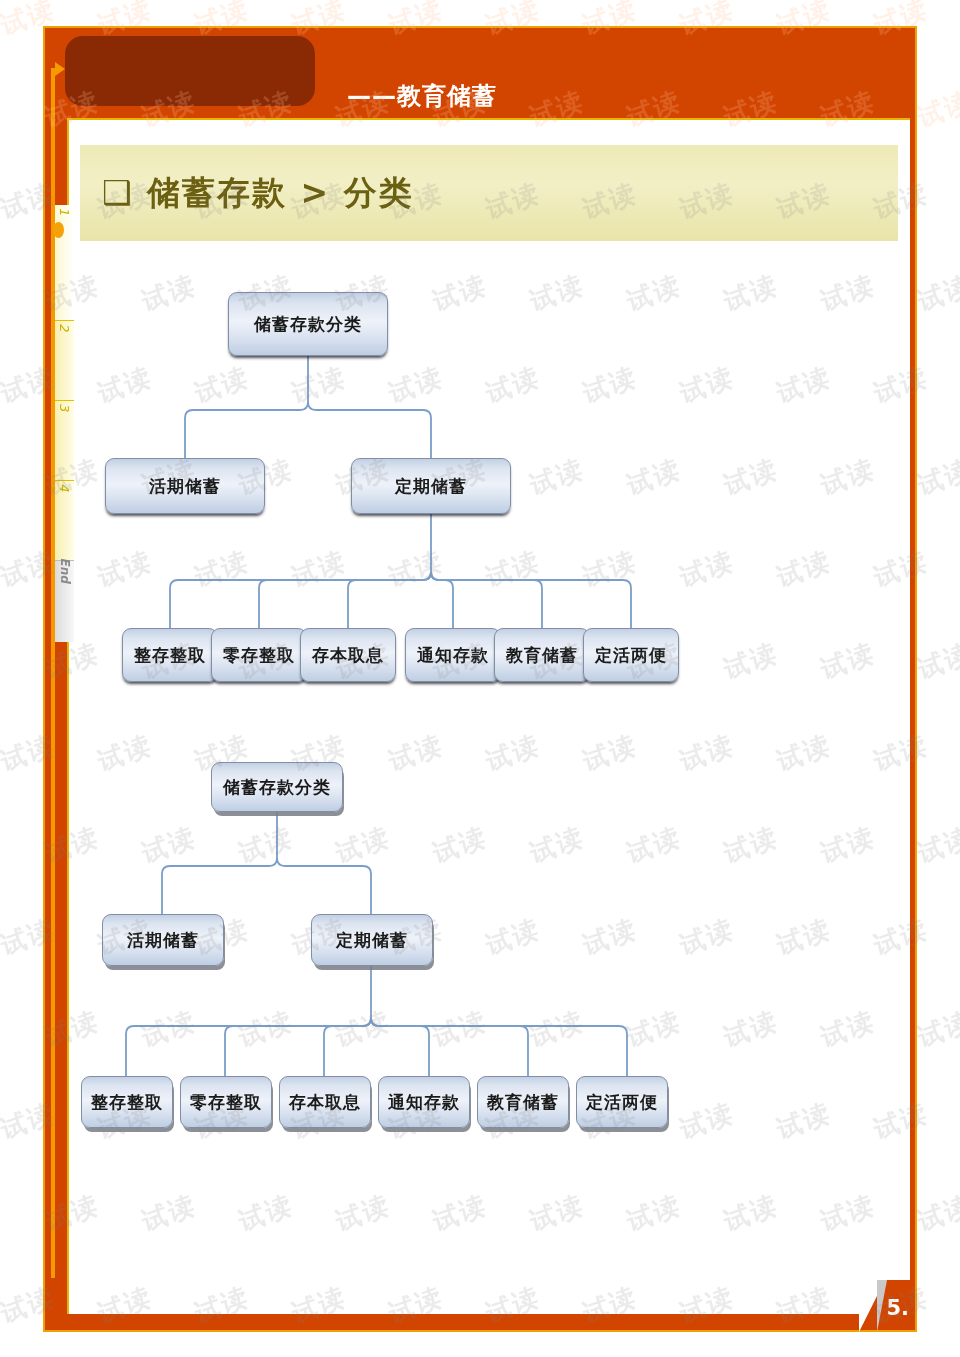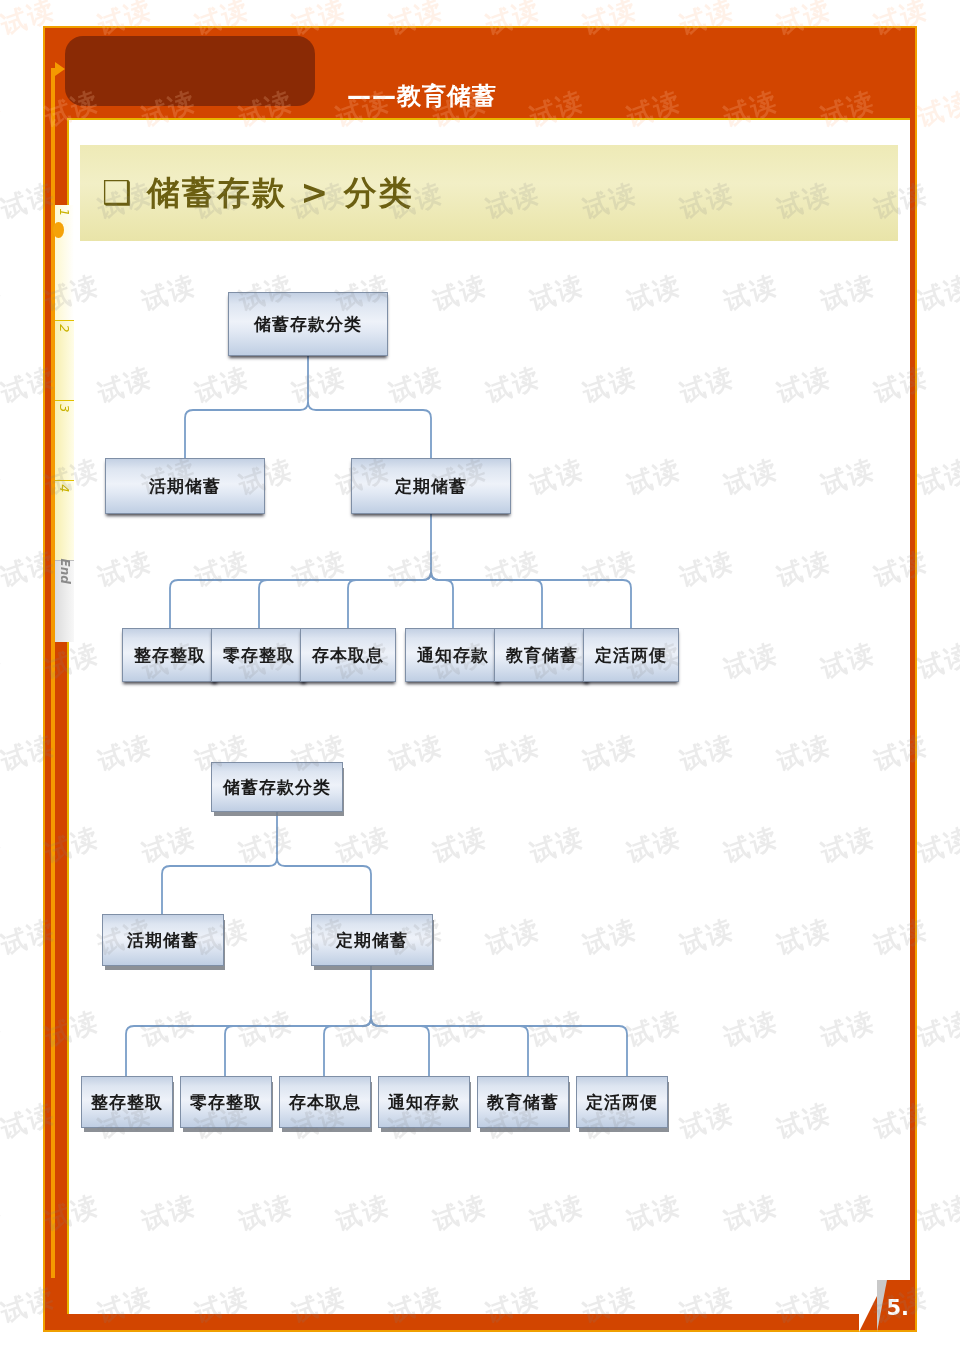--- a/index.html
+++ b/index.html
@@ -192,21 +192,21 @@
     z-index: 22;
   }
   #diagram-1 { left: 80px; top: 250px; width: 800px; height: 460px; }
   #diagram-2 { left: 80px; top: 750px; width: 800px; height: 440px; }
 
   .node {
     position: absolute;
     display: flex;
     align-items: center;
     justify-content: center;
-    border-radius: 0;
+    border-radius: 9px;
     border: 1px solid #7f8fa6;
     background: linear-gradient(to bottom,
                 #c3d0e3 0%, #dde5f1 18%, #eef2f9 46%,
                 #e2e9f4 62%, #bfcee3 100%);
     font-size: 17px;
     font-weight: bold;
     color: #1a1a1a;
     letter-spacing: 1px;
     white-space: nowrap;
     z-index: 3;

